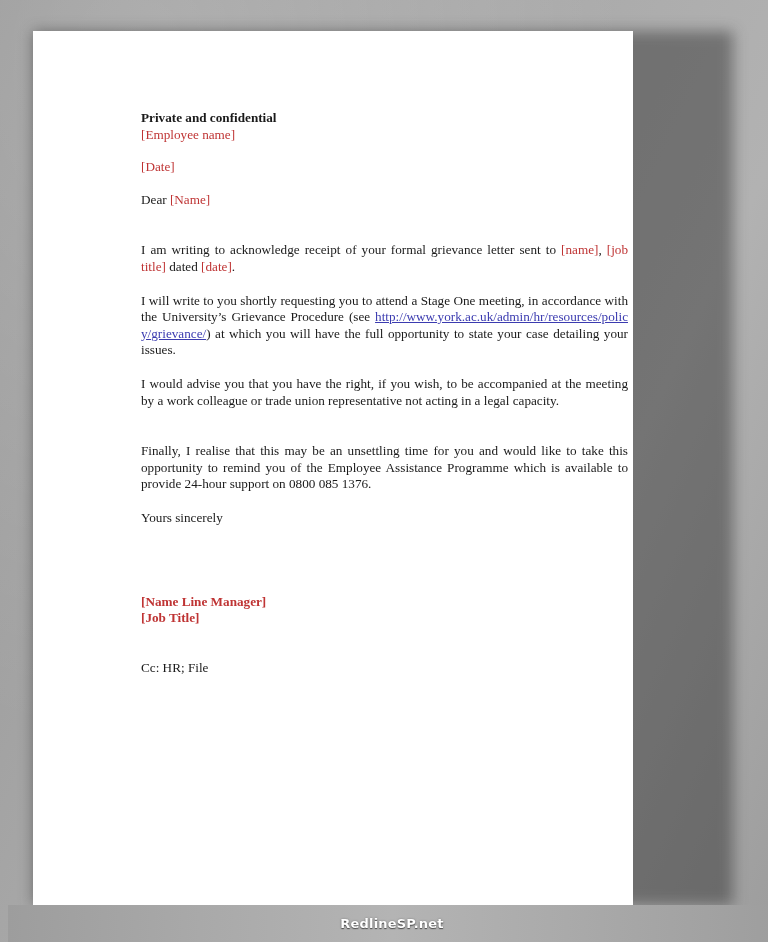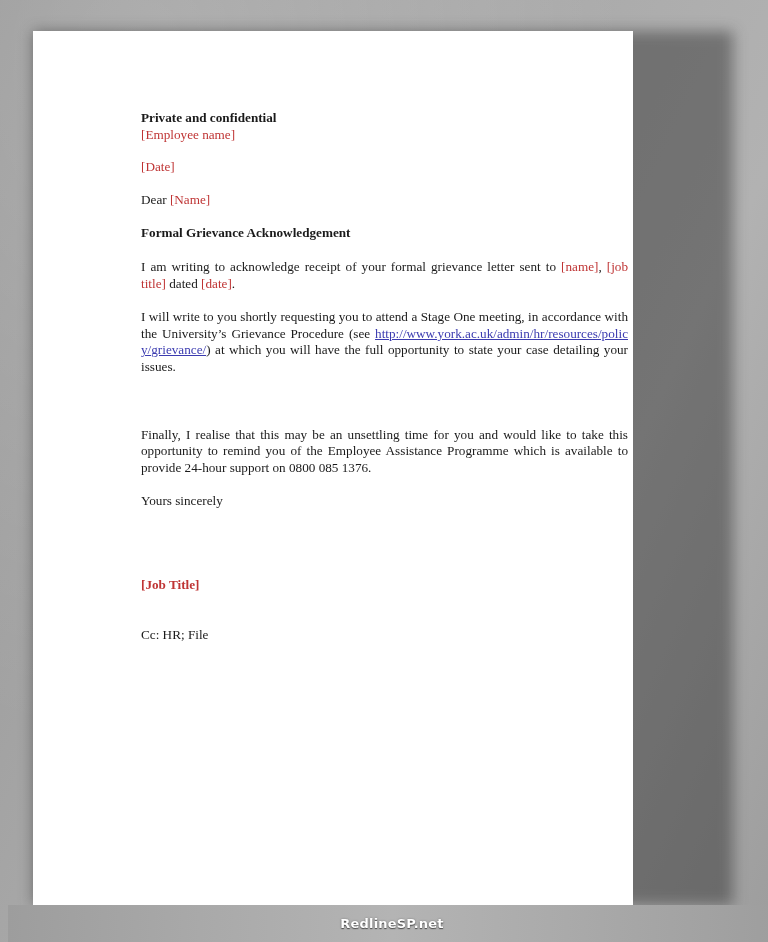--- a/index.html
+++ b/index.html
@@ -125,46 +125,47 @@
     <div class="gap-sm"></div>
 
     <p class="addr-line red">[Date]</p>
 
     <div class="gap-sm"></div>
 
     <p class="flat"><span>Dear </span><span class="red">[Name]</span></p>
 
     <div class="gap-md"></div>
 
-    <p class="block-head">Formal Grievance Acknowledgement</p>
 
     <div class="gap-md"></div>
 
     <p><span>I am writing to acknowledge receipt of your formal grievance letter sent to </span><span class="red">[name]</span><span>, </span><span class="red">[job title]</span><span> dated </span><span class="red">[date]</span><span>.</span></p>
 
     <div class="gap-md"></div>
 
     <p><span>I will write to you shortly requesting you to attend a Stage One meeting, in accordance with the University’s Grievance Procedure (see </span><a class="link" href="#">http://www.york.ac.uk/admin/hr/resources/policy/grievance/</a><span>) at which you will have the full opportunity to state your case detailing your issues.</span></p>
 
     <div class="gap-md"></div>
 
+    <p>I would advise you that you have the right, if you wish, to be accompanied at the meeting by a work colleague or trade union representative not acting in a legal capacity.</p>
 
     <div class="gap-md"></div>
 
 
     <div class="gap-md"></div>
 
     <p>Finally, I realise that this may be an unsettling time for you and would like to take this opportunity to remind you of the Employee Assistance Programme which is available to provide 24-hour support on 0800 085 1376.</p>
 
     <div class="gap-lg"></div>
 
     <p class="flat">Yours sincerely</p>
 
     <div class="gap-sig"></div>
 
+    <p class="flat red-bold">[Name Line Manager]</p>
 
     <p class="flat red-bold">[Job Title]</p>
 
     <div class="gap-cc"></div>
 
     <p class="flat">Cc: HR; File</p>
 
   </div>
 </div>
 

